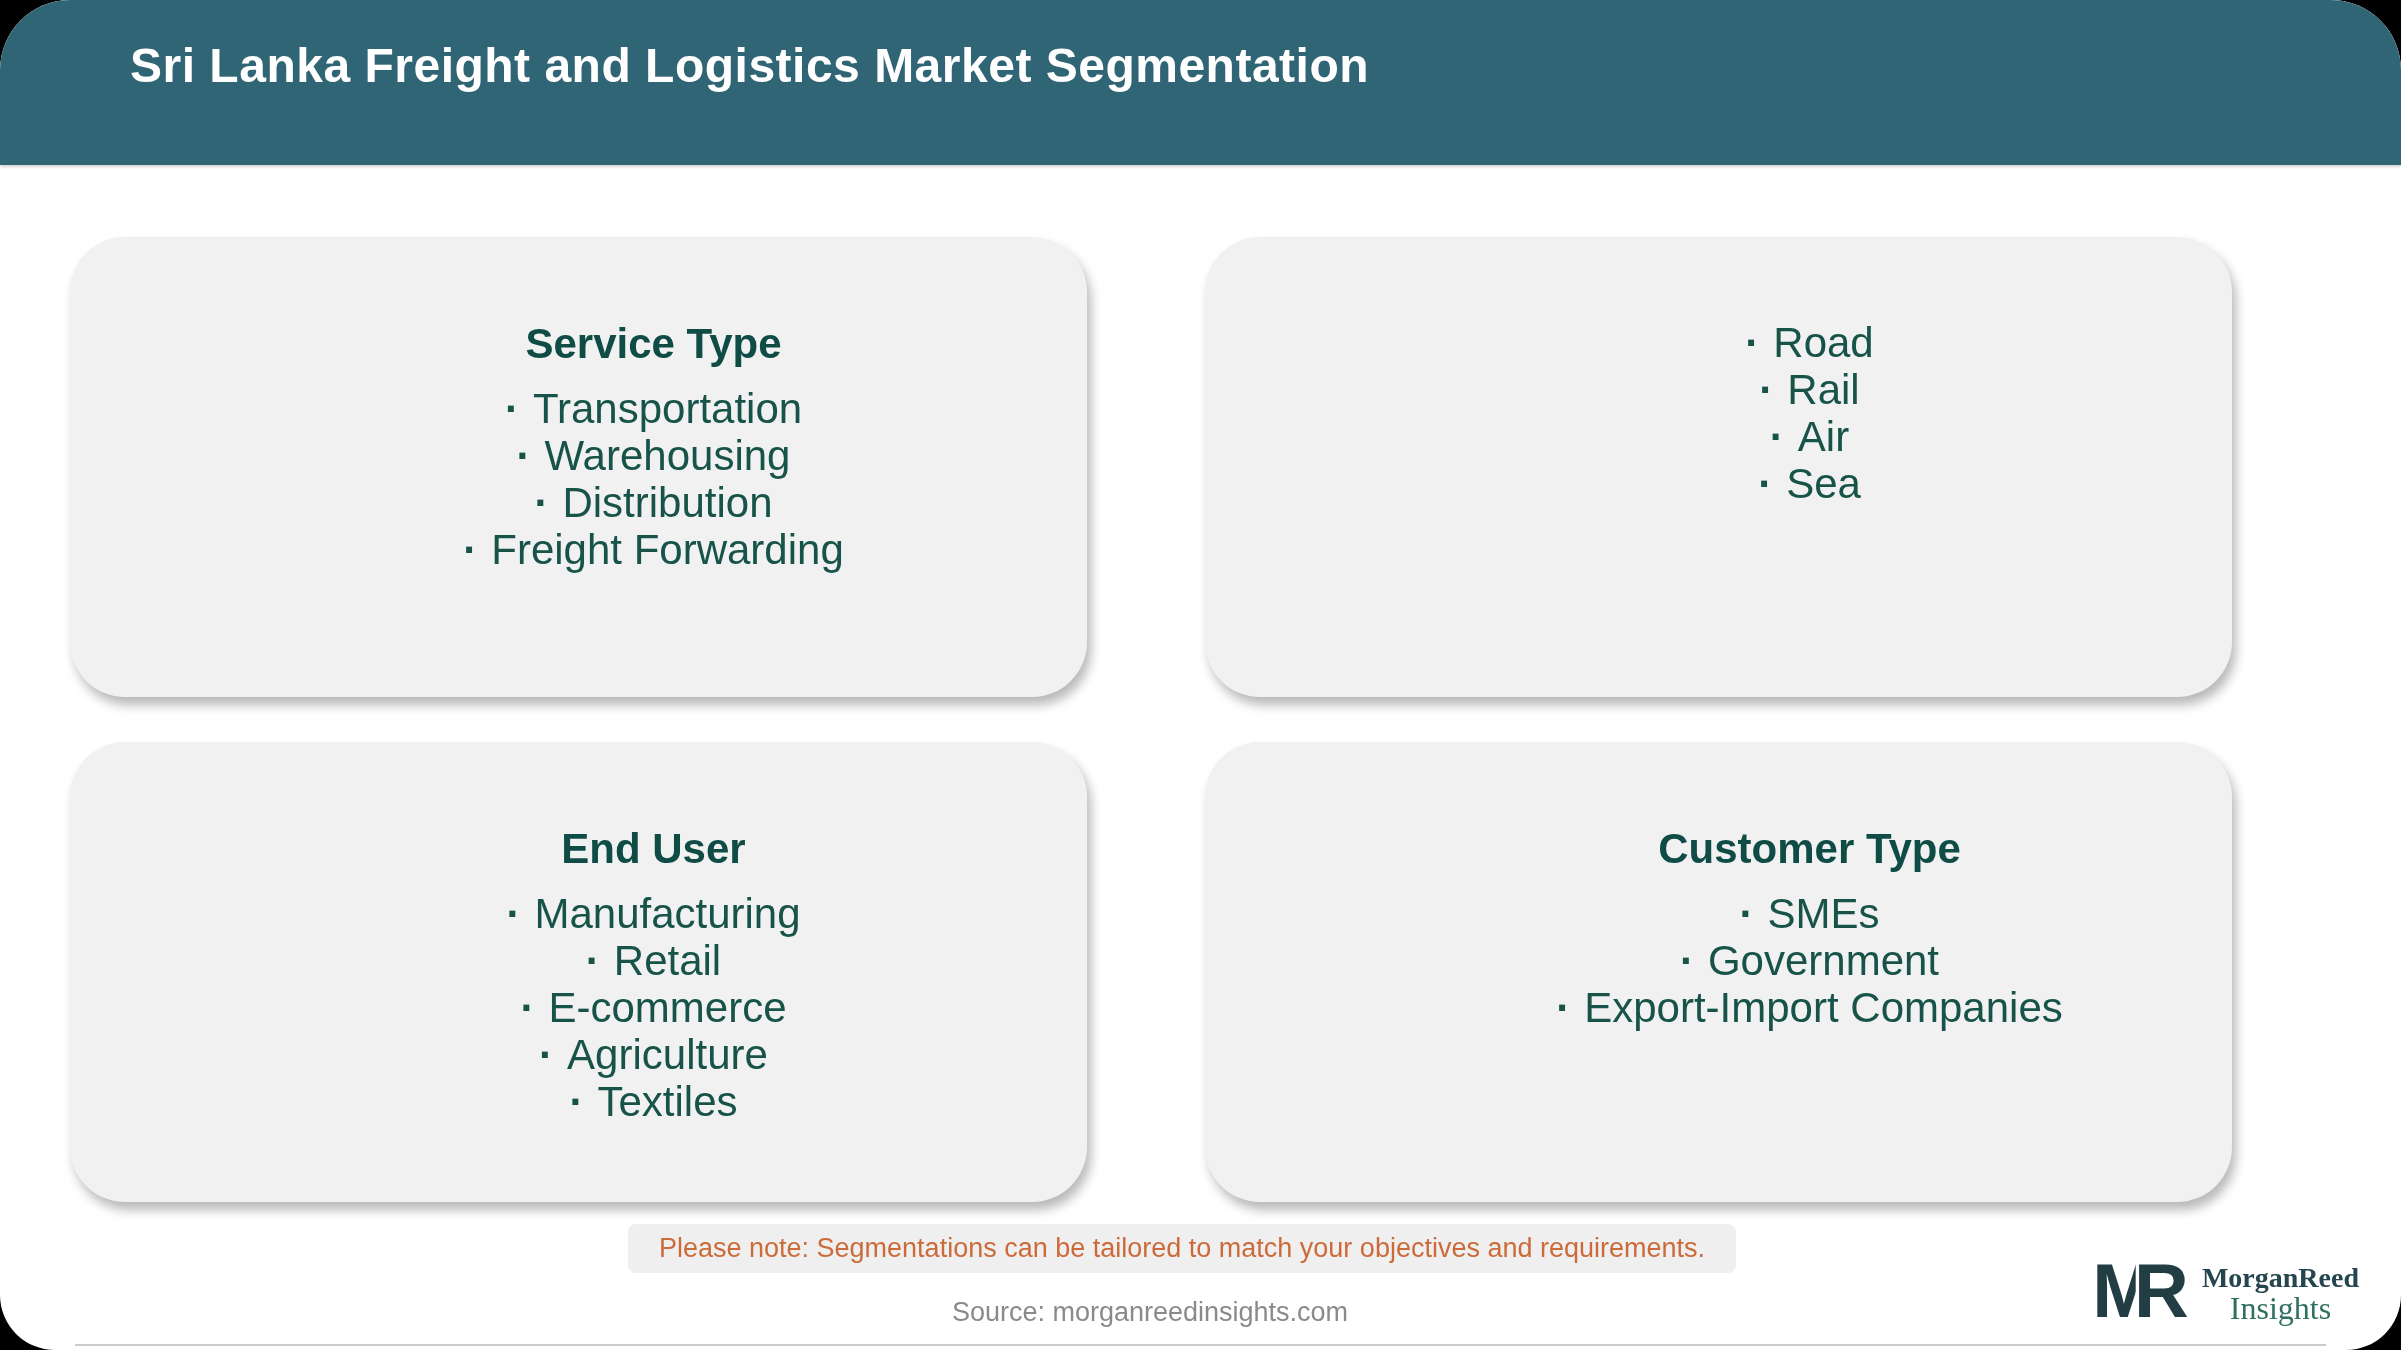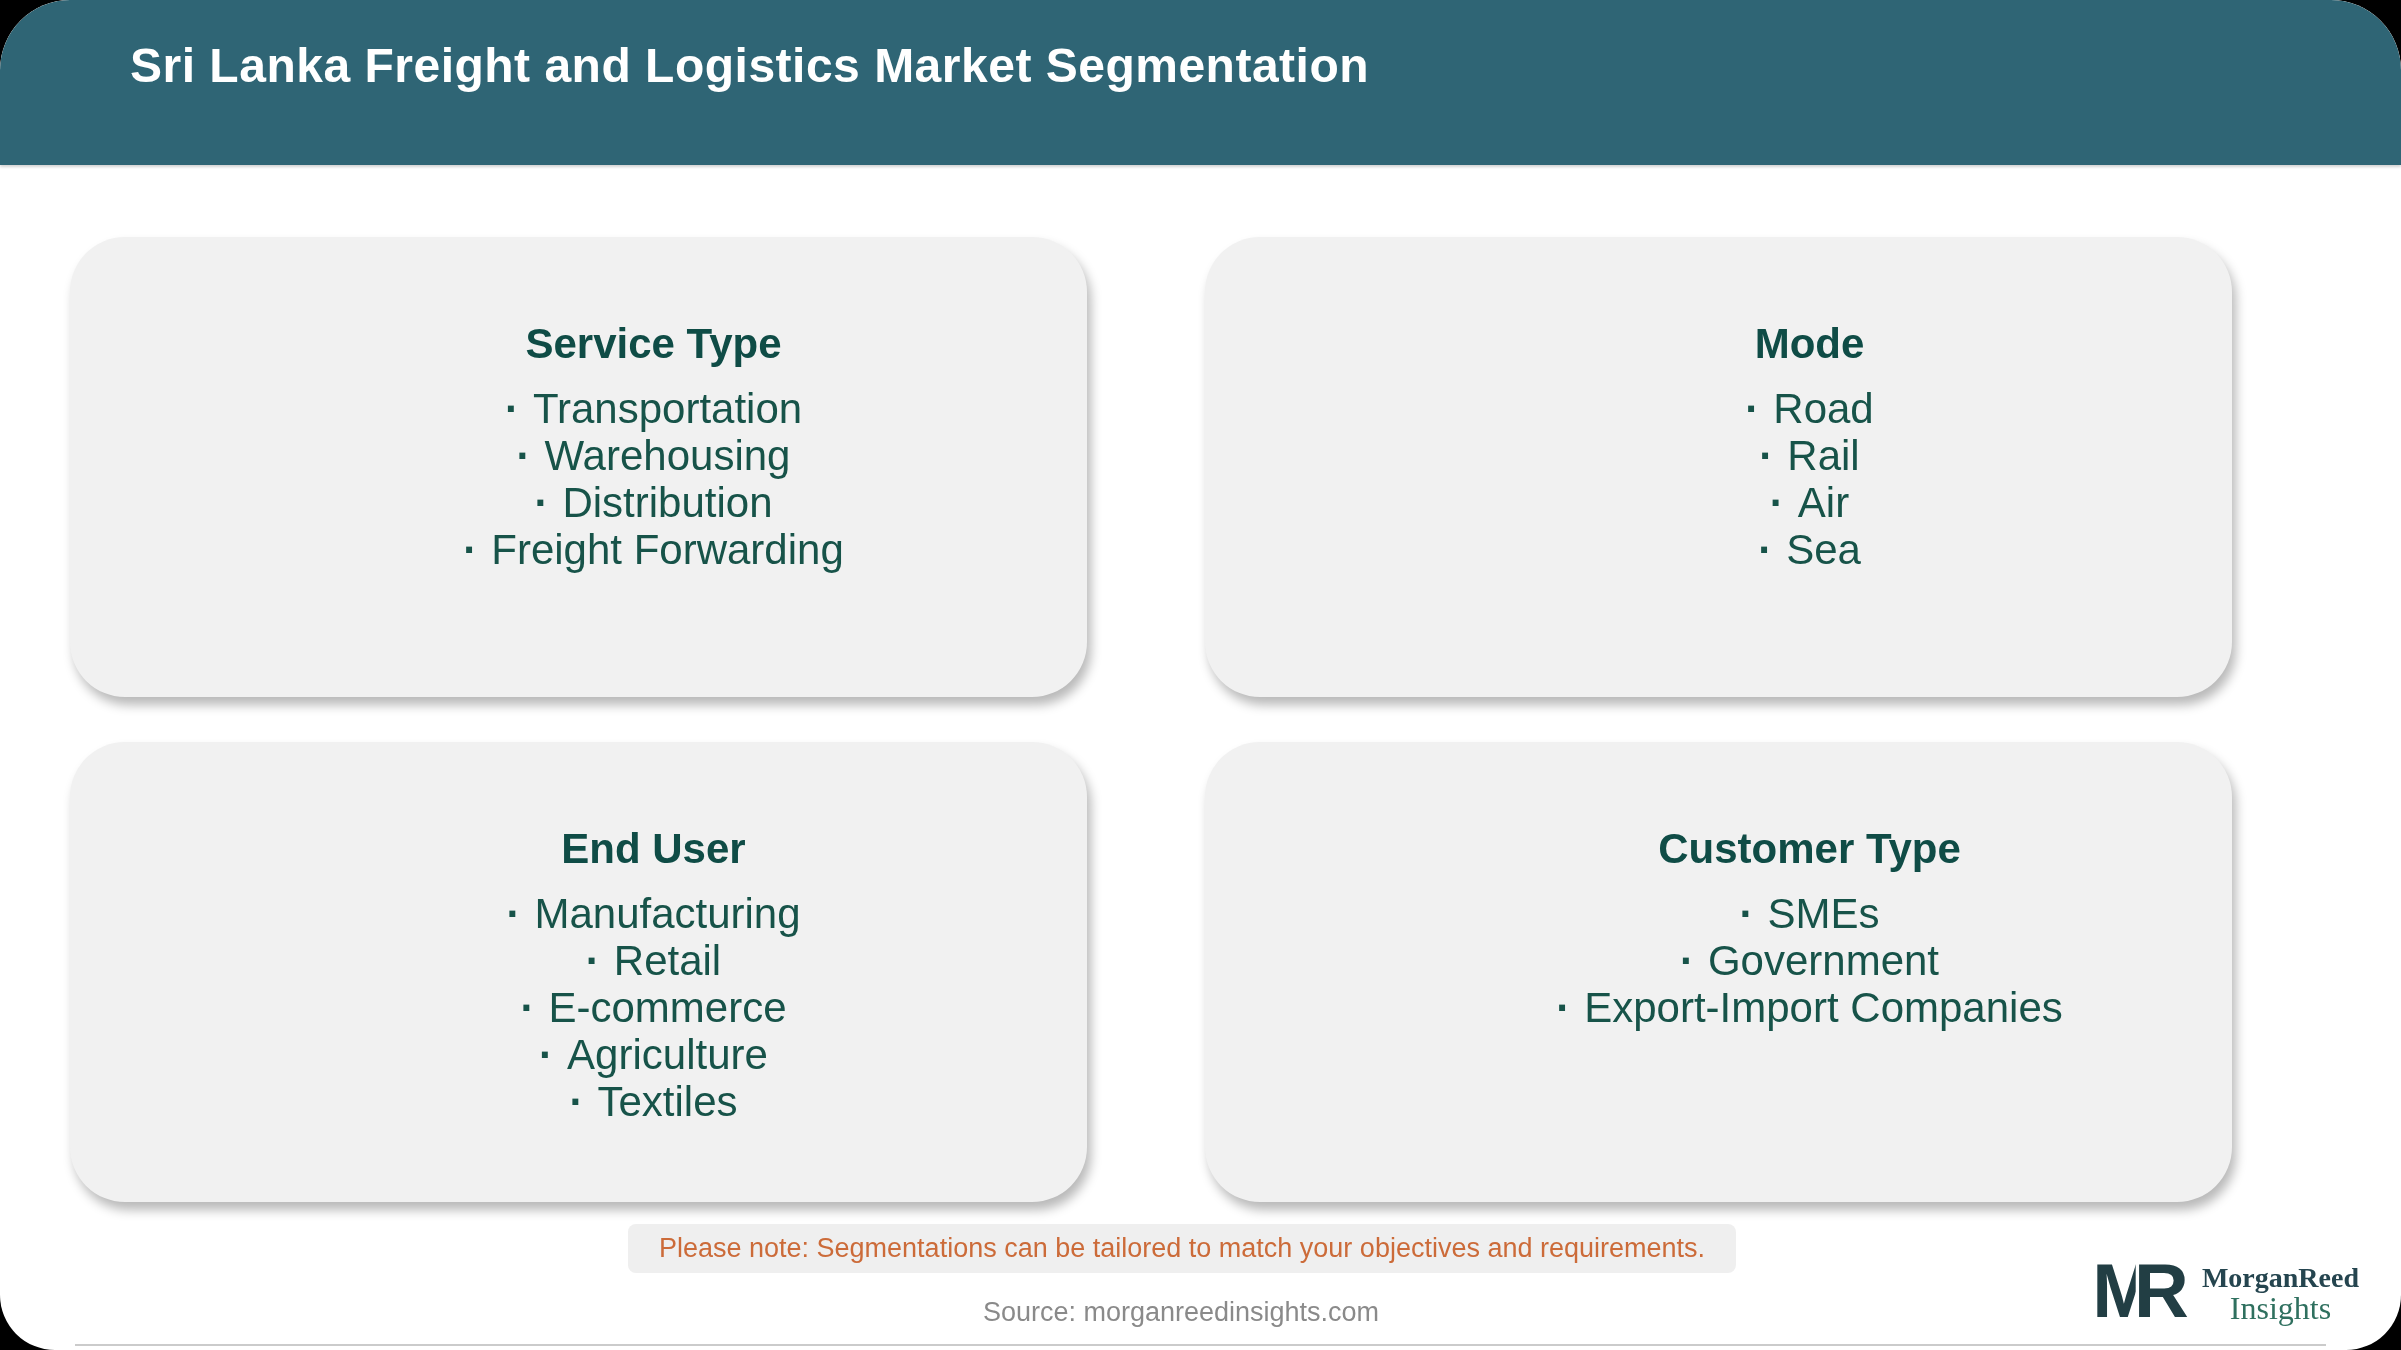--- a/index.html
+++ b/index.html
@@ -96,21 +96,20 @@
     color:var(--note_text);
     white-space:nowrap;
     margin-top:28px;
   }
   .source{
     position:absolute;top:1297px;left:1150px;
     transform:translateX(-50%);
     font-size:27px;
     color:var(--source_text);
     white-space:nowrap;
-    margin-left:31px;
   }
   .bottom-line{
     position:absolute;left:75px;right:75px;bottom:4px;
     height:2px;background:#CBCBCB;
   }
   
   .logo{
     position:absolute;top:1256px;right:42px;
     display:flex;align-items:center;gap:10px;
   }
@@ -145,21 +144,20 @@
     <h2>Service Type</h2>
     <ul>
           <li>Transportation</li>
           <li>Warehousing</li>
           <li>Distribution</li>
           <li>Freight Forwarding</li>
         </ul>
   </article>
 
   <article class="card">
-    <h2>Mode</h2>
     <ul>
           <li>Road</li>
           <li>Rail</li>
           <li>Air</li>
           <li>Sea</li>
         </ul>
   </article>
 
   <article class="card">
     <h2>End User</h2>

